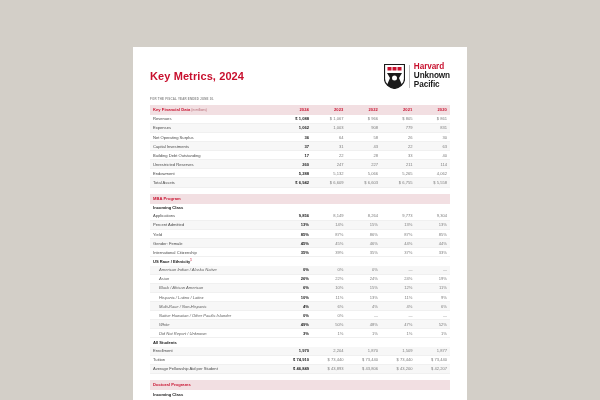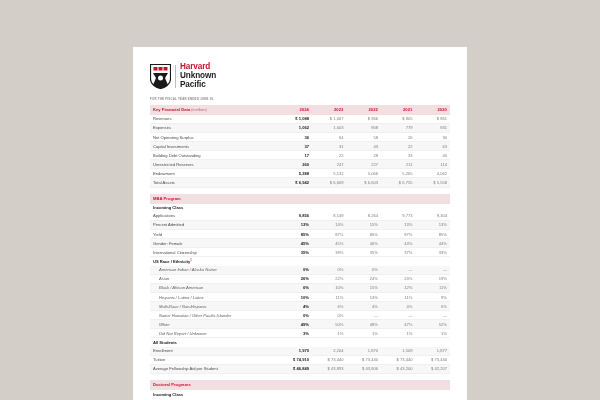--- a/index.html
+++ b/index.html
@@ -62,20 +62,21 @@
   tr.head-only td{border-bottom:none;}
   .sup{font-size:2.6px;vertical-align:super;color:#c8102e;}
 </style>
 </head>
 <body>
 
 <div class="page">
   <div class="page-inner">
 
     <div class="doc-header">
+      <div class="title">Key Metrics, 2024</div>
       <div class="logo">
         <svg class="shield" viewBox="0 0 42 50">
           <path d="M1 1 H41 V30 C41 40 31 47 21 49 C11 47 1 40 1 30 Z" fill="#ffffff" stroke="#1a1a1a" stroke-width="2.4"></path>
           <rect x="7" y="6" width="8" height="7" fill="#c8102e"></rect>
           <rect x="17" y="6" width="8" height="7" fill="#c8102e"></rect>
           <rect x="27" y="6" width="8" height="7" fill="#c8102e"></rect>
           <path d="M6 18 H36 L30 28 L36 42 C31 46 26 48 21 49 C16 48 11 46 6 42 L12 28 Z" fill="#1a1a1a"></path>
           <circle cx="21" cy="28" r="5" fill="#ffffff"></circle>
         </svg>
         <div class="logo-divider"></div>

